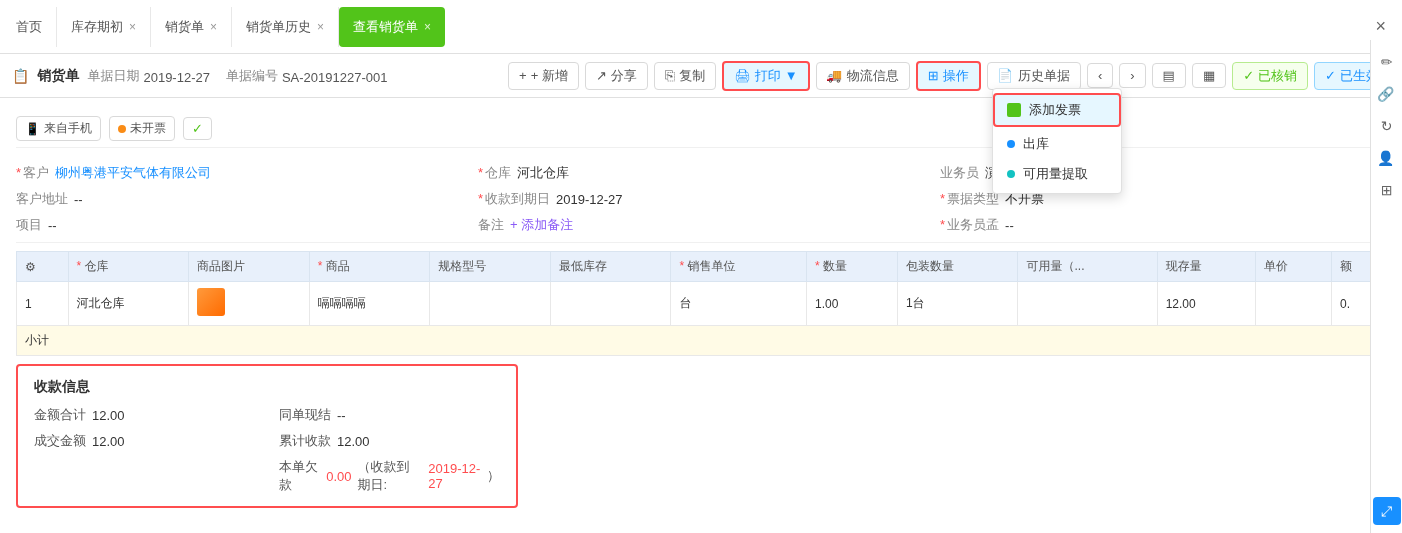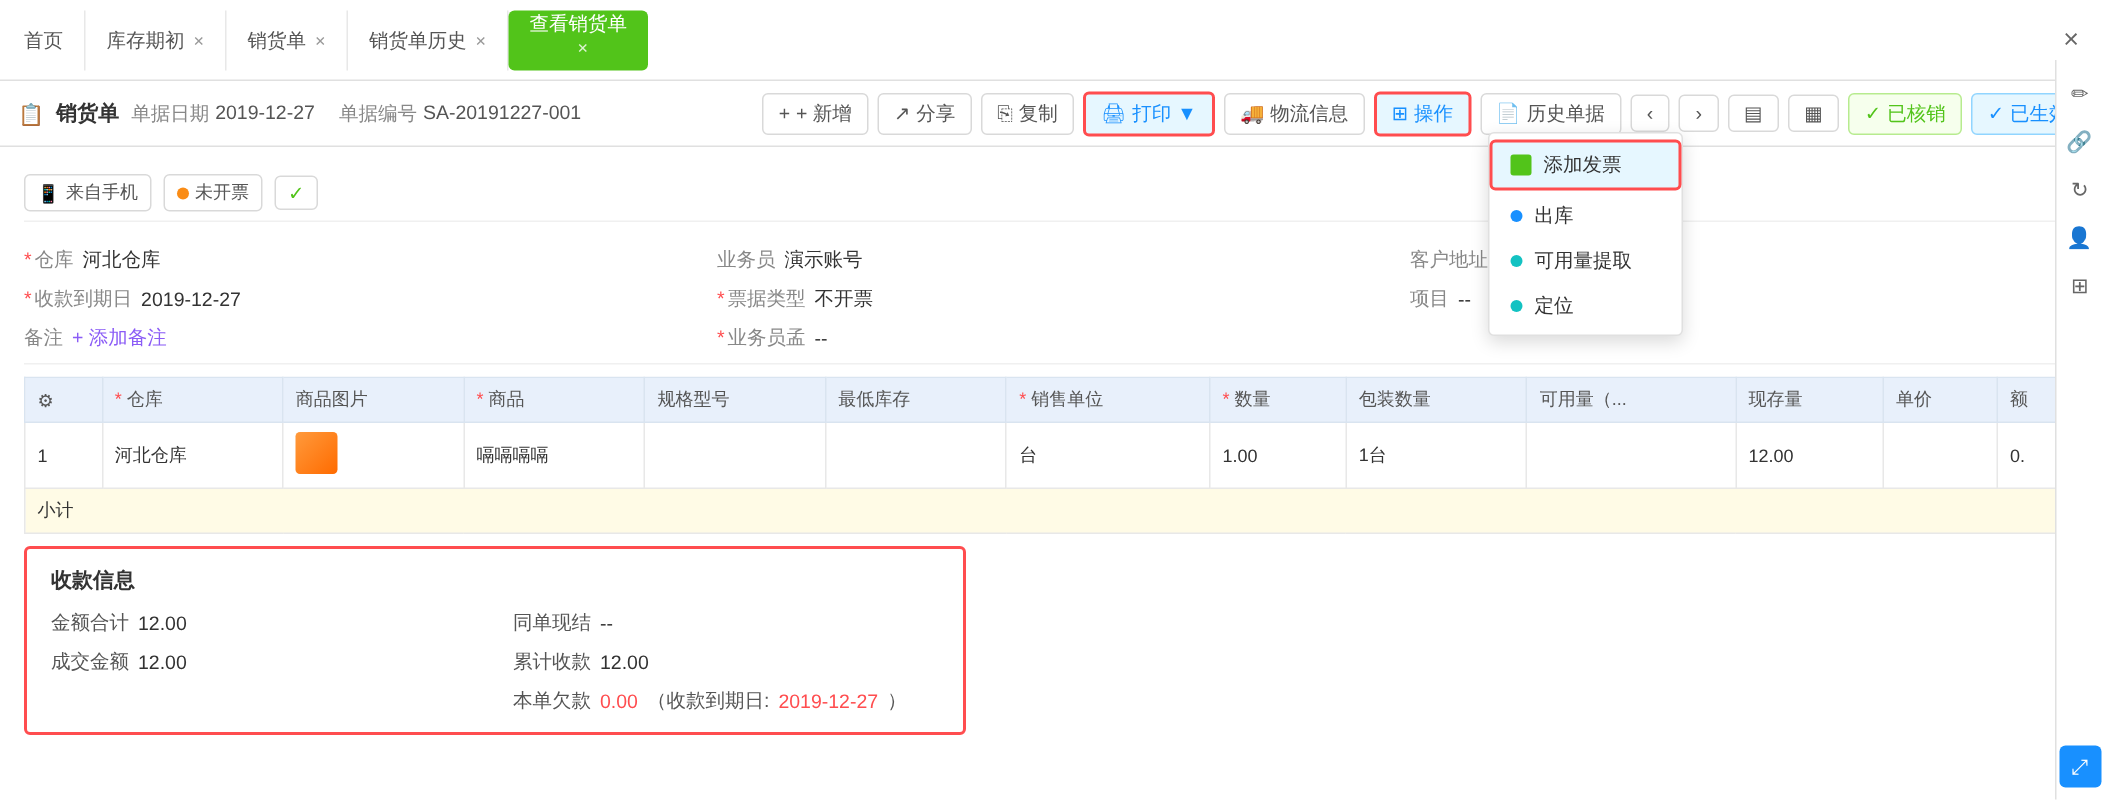--- a/index.html
+++ b/index.html
@@ -11,34 +11,34 @@
       border-bottom: 1px solid #e0e0e0; height: 54px; padding: 0 8px;
       position: relative;
     }
     .tab-item {
       display: flex; align-items: center; height: 40px; padding: 0 14px;
       cursor: pointer; font-size: 13px; color: #555; border-right: 1px solid #e8e8e8;
       white-space: nowrap; user-select: none;
     }
     .tab-item:first-child { padding-left: 8px; }
     .tab-item .tab-close { margin-left: 6px; color: #999; font-size: 12px; cursor: pointer; }
-    .tab-item.highlight { background: #52c41a; color: #fff; border-radius: 4px; border: none; flex-direction: column; }
+    .tab-item.highlight { background: #52c41a; color: #fff; border-radius: 4px; border: none; }
     .tab-item.highlight .tab-close { color: rgba(255,255,255,0.8); }
     .tab-bar-close { margin-left: auto; font-size: 18px; cursor: pointer; color: #666; padding: 0 8px; }
 
     
     .doc-toolbar {
       display: flex; align-items: center; background: #fff;
       border-bottom: 1px solid #e0e0e0; padding: 6px 12px; height: 44px; gap: 8px;
     }
     .doc-title-area { display: flex; align-items: center; gap: 8px; flex: 1; }
     .doc-icon { color: #52c41a; font-size: 14px; }
     .doc-type-label { font-weight: bold; font-size: 14px; color: #333; }
     .doc-meta { display: flex; gap: 16px; font-size: 13px; color: #555; }
-    .doc-meta-item { display: flex; gap: 4px; }
+    .doc-meta-item { display: flex; gap: 4px; align-items: flex-end; }
     .doc-meta-item .label { color: #888; }
 
     .toolbar-actions { display: flex; align-items: center; gap: 6px; }
     .btn-action {
       display: flex; align-items: center; gap: 4px;
       padding: 4px 10px; border-radius: 4px; cursor: pointer;
       font-size: 13px; border: 1px solid #d9d9d9; background: #fff; color: #555;
       white-space: nowrap; user-select: none;
     }
     .btn-action.primary { background: #e6f7ff; border-color: #91d5ff; color: #1890ff; }
@@ -108,21 +108,21 @@
     .data-table tr.subtotal td { background: #fffbe6; }
 
     .product-thumb {
       width: 28px; height: 28px; background: linear-gradient(135deg, #ff9a3c, #ff6b00);
       border-radius: 3px; display: inline-block;
     }
 
     
     .payment-info-box {
       border: 2px solid #ff4d4f; border-radius: 4px;
-      padding: 12px 16px; margin-top: 8px; width: 628px;
+      padding: 12px 16px; margin-top: 8px; width: 502px;
       background: #fff;
     }
     .payment-info-title { font-size: 14px; font-weight: bold; color: #333; margin-bottom: 10px; }
     .payment-info-grid { display: grid; grid-template-columns: 1fr 1fr; gap: 8px 24px; }
     .payment-row { display: flex; align-items: center; gap: 6px; font-size: 13px; }
     .payment-label { color: #555; }
     .payment-value { color: #333; }
     .payment-value.red { color: #ff4d4f; }
     .payment-value.date { color: #ff4d4f; }
 
@@ -282,20 +282,24 @@
           <div class="sub-btn">
             <span class="dot orange"></span>
             <span>未开票</span>
           </div>
           <div class="sub-btn">
             <span class="check-icon">✓</span>
           </div>
         </div>
 
         <div class="form-section">
+          <div class="form-row">
+            <span class="form-label required">客户</span>
+            <span class="form-value link">柳州粤港平安气体有限公司</span>
+          </div>
           <div class="form-row">
             <span class="form-label required">仓库</span>
             <span class="form-value">河北仓库</span>
           </div>
           <div class="form-row">
             <span class="form-label">业务员</span>
             <span class="form-value">演示账号</span>
           </div>
           <div class="form-row">
             <span class="form-label">客户地址</span>
@@ -418,17 +422,13 @@
     </div>
   </div>
   <div class="dropdown-item">
     <span class="dropdown-dot blue"></span>
     <span>出库</span>
   </div>
   <div class="dropdown-item">
     <span class="dropdown-dot cyan"></span>
     <span>可用量提取</span>
   </div>
-  <div class="dropdown-item">
-    <span class="dropdown-dot cyan"></span>
-    <span>定位</span>
-  </div>
 </div>
 
 </body></html>

